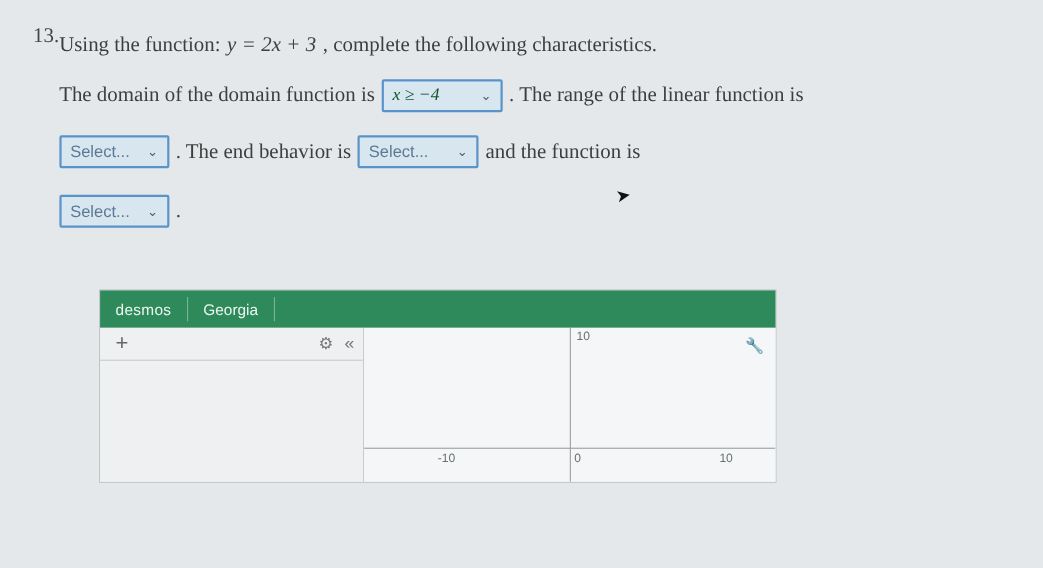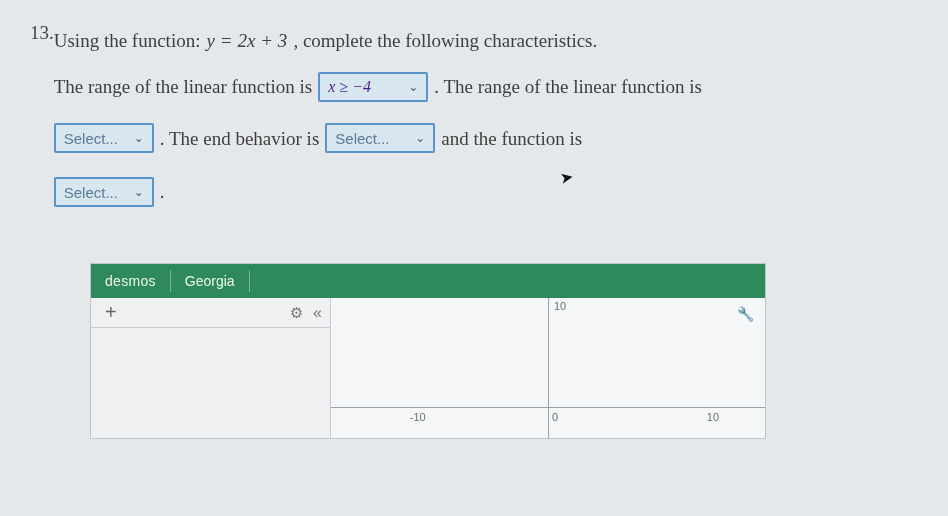--- a/index.html
+++ b/index.html
@@ -28,29 +28,29 @@
     font-size: 15px;
     font-family: Arial, sans-serif;
     padding: 4px 8px;
     min-width: 110px;
     height: 30px;
     border-radius: 2px;
     cursor: pointer;
   }
   .dropdown.small { min-width: 100px; }
   .dropdown .chev { font-size: 12px; color: #556; margin-left: 8px; }
-  .dropdown .val-math { font-style: italic; color: #4c1d95; font-family: 'Times New Roman', serif; font-size: 16px; }
+  .dropdown .val-math { font-style: italic; color: #14532d; font-family: 'Times New Roman', serif; font-size: 16px; }
   .row2 { margin-top: 4px; }
   .row3 { margin-top: 10px; }
   .row4 { margin-top: 12px; }
 
   .desmos-wrap {
     margin-top: 50px;
     margin-left: 60px;
-    width: 676px;
+    width: 616px;
     border: 1px solid #c0c5c8;
     background: #f0f2f3;
   }
   .desmos-header {
     background: #2f8a5b;
     color: #eef6f0;
     display: flex;
     align-items: center;
     height: 34px;
     font-family: Arial, sans-serif;
@@ -139,21 +139,21 @@
 
     <div class="line line1">
       <span>Using the function: </span>
       <span class="math">y</span>
       <span> = </span>
       <span class="math">2x + 3</span>
       <span>, complete the following characteristics.</span>
     </div>
 
     <div class="line row2">
-      <span>The range of the linear function is</span>
+      <span>The domain of the domain function is</span>
       <span class="dropdown">
         <span class="val-math">x ≥ −4</span>
         <span class="chev">⌄</span>
       </span>
       <span>. The range of the linear function is</span>
     </div>
 
     <div class="line row3">
       <span class="dropdown small">
         <span>Select...</span>

